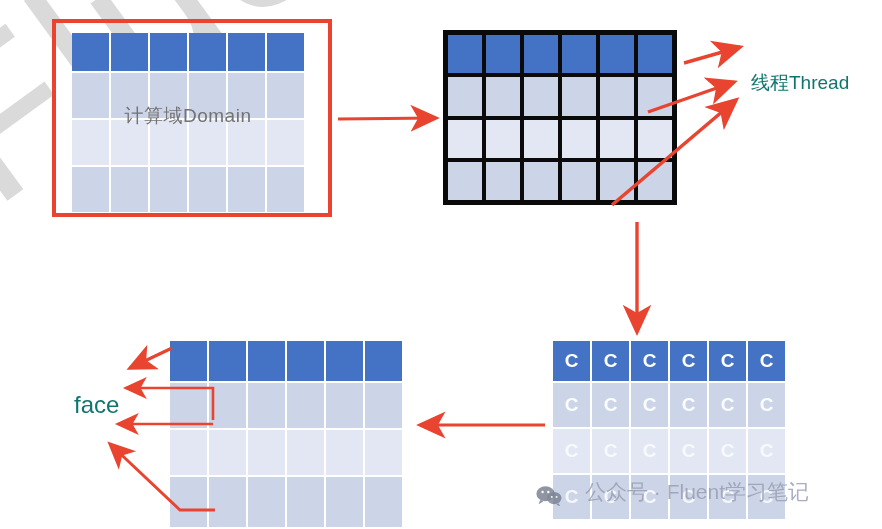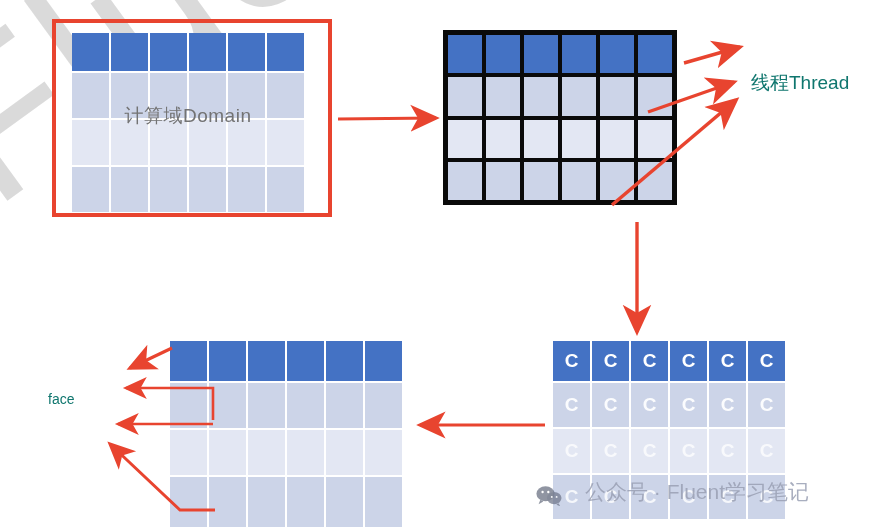--- a/index.html
+++ b/index.html
@@ -144,23 +144,23 @@
     position: absolute;
     color: #0f766e;
     white-space: nowrap;
   }
   #thread-label {
     left: 751px;
     top: 70px;
     font-size: 19px;
   }
   #face-label {
-    left: 48px;
+    left: 74px;
     top: 391px;
-    font-size: 14px;
+    font-size: 24px;
   }
 
   
   #arrows {
     position: absolute;
     left: 0; top: 0;
     width: 882px;
     height: 529px;
     pointer-events: none;
   }

